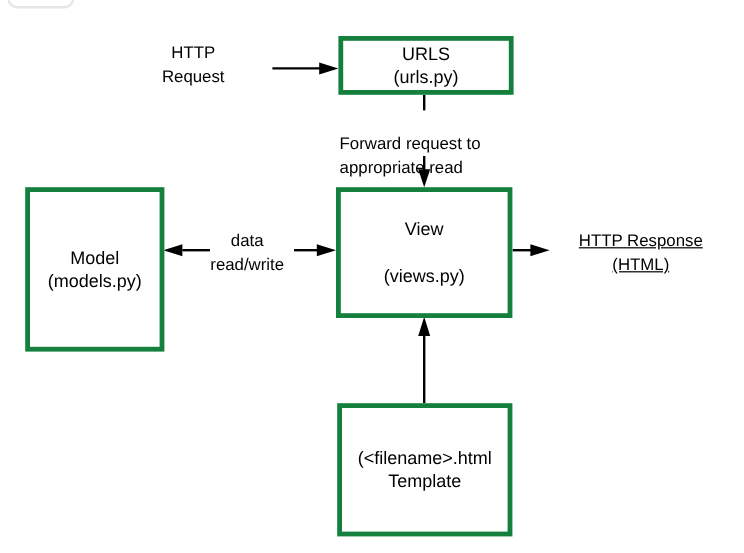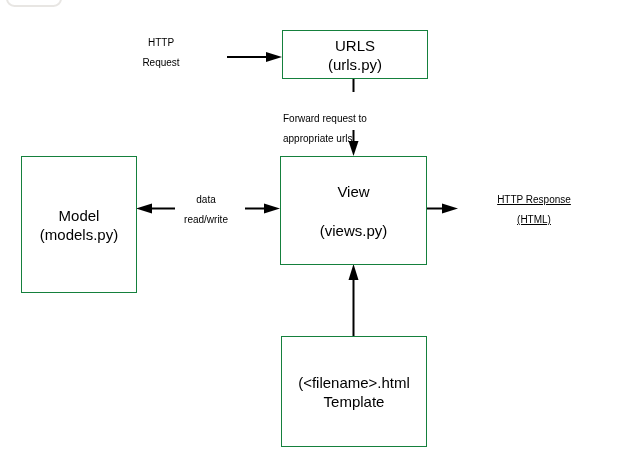--- a/index.html
+++ b/index.html
@@ -12,39 +12,39 @@
     width: 620px;
     height: 461px;
     background: #ffffff;
     font-family: "Liberation Sans", sans-serif;
     color: #000000;
     overflow: hidden;
   }
   .node {
     position: absolute;
     box-sizing: border-box;
-    border: 1px solid #15803d;
+    border: 4px solid #15803d;
     background: #ffffff;
     display: flex;
     flex-direction: column;
     align-items: center;
     justify-content: center;
     text-align: center;
     font-size: 15px;
     line-height: 19px;
     z-index: 2;
   }
   .node-urls     { left: 282px; top: 30px;  width: 146px; height: 49px; }
   .node-view     { left: 280px; top: 156px; width: 147px; height: 109px; gap: 20px; }
   .node-model    { left: 21px;  top: 156px; width: 116px; height: 137px; text-align: center; }
   .node-template { left: 281px; top: 336px; width: 146px; height: 111px; }
 
   .label {
     position: absolute;
-    font-size: 10px;
+    font-size: 14px;
     line-height: 20px;
     z-index: 2;
   }
   .label-http-request  { left: 111px; top: 33px;  width: 100px; text-align: center; }
   .label-forward       { left: 283px; top: 92px;  width: 180px; text-align: left; background: transparent; margin-top: 17px; }
   .label-read-write    { left: 156px; top: 190px; width: 100px; text-align: center; }
   .label-http-response { left: 464px; top: 190px; width: 140px; text-align: center; text-decoration: underline; }
 
   .connector-layer {
     position: absolute;
@@ -138,21 +138,21 @@
     <div>Template</div>
   </div>
 
   <div class="label label-http-request">
     <div>HTTP</div>
     <div>Request</div>
   </div>
 
   <div class="label label-forward">
     <div>Forward request to</div>
-    <div>appropriate urls</div>
+    <div>appropriate read</div>
   </div>
 
   <div class="label label-read-write">
     <div>data</div>
     <div>read/write</div>
   </div>
 
   <div class="label label-http-response">
     <div>HTTP Response</div>
     <div>(HTML)</div>

